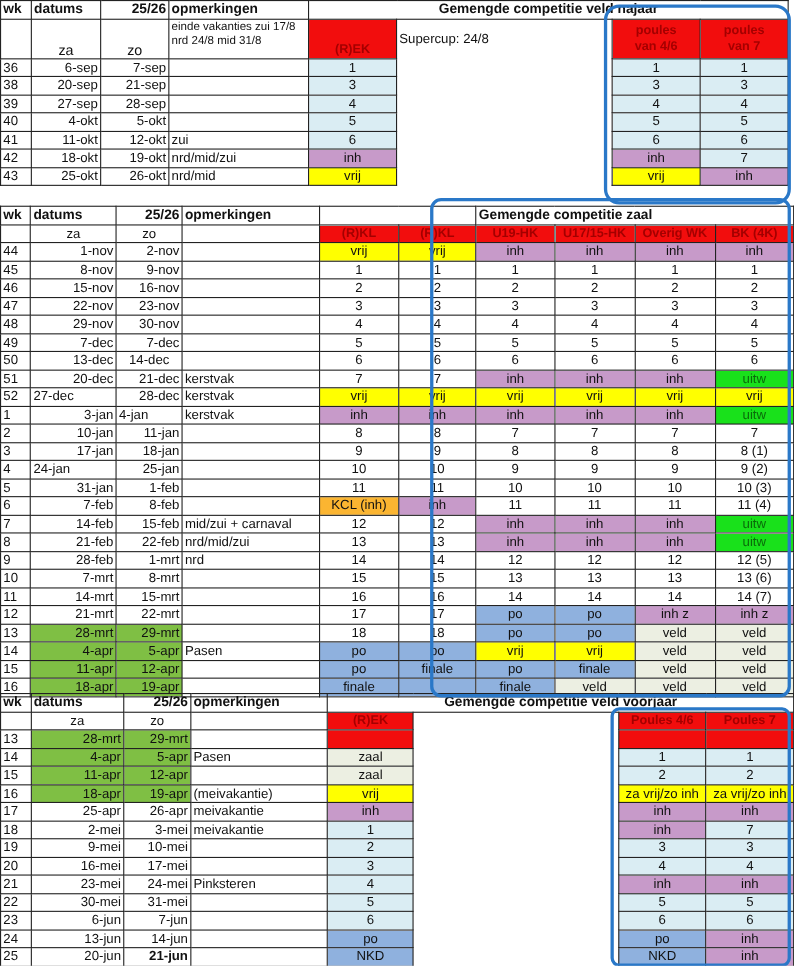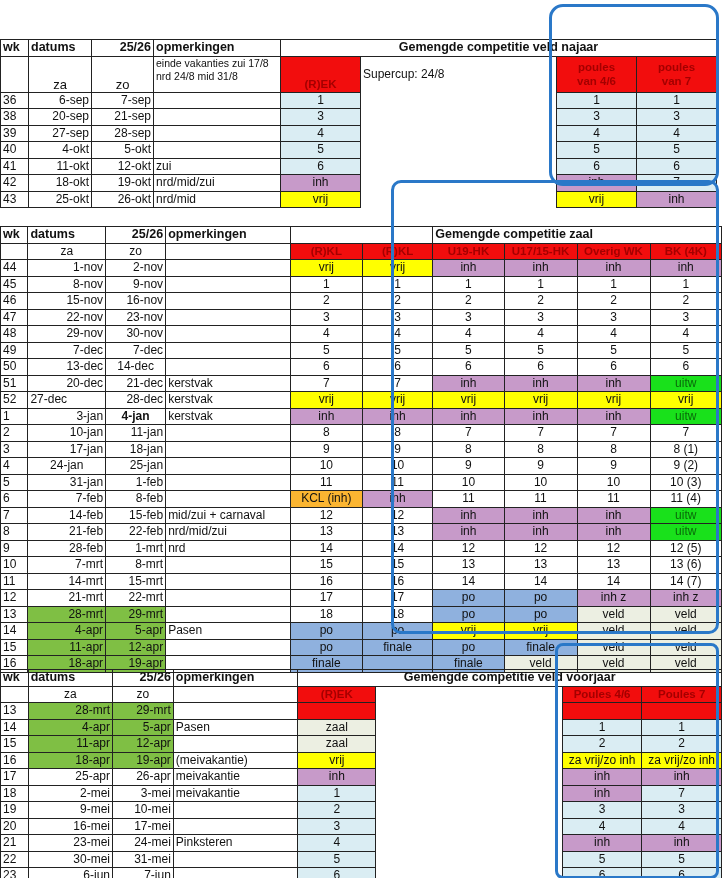--- a/index.html
+++ b/index.html
@@ -1,18 +1,18 @@
 <!DOCTYPE html>
 <html><head>
 <meta charset="utf-8">
 <style>
   html,body{margin:0;padding:0;background:#fff;}
   body{width:722px;height:878px;position:relative;overflow:hidden;font-family:"Liberation Sans",sans-serif;color:#111;}
   .sheet{position:absolute;left:0;width:722px;}
-  table{border-collapse:collapse;table-layout:fixed;font-size:12px;margin-top:39px;}
+  table{border-collapse:collapse;table-layout:fixed;font-size:12px;}
   td{border:1px solid #222;height:15.5px;padding:0 2px;white-space:nowrap;overflow:hidden;line-height:15px;}
   .c{text-align:center;}
   .hdr td{font-weight:bold;font-size:12.5px;}
   .title{font-weight:bold;font-size:14px;text-align:center;}
   .red{background:#f20d0d;color:#a40000;font-weight:bold;text-align:center;font-size:11.5px;}
   .lb{background:#daedf3;}
   .pu{background:#c79ac9;}
   .ye{background:#ffff00;}
   .gr{background:#19e11b;color:#0a6b0a;}
   .bl{background:#8fb1de;}
@@ -273,21 +273,21 @@
           <td class="c ye">vrij</td>
           <td class="c ye">vrij</td>
           <td class="c ye">vrij</td>
           <td class="c ye">vrij</td>
           <td class="c ye">vrij</td>
           <td class="c ye">vrij</td>
         </tr>
         <tr>
           <td>1</td>
           <td class="za-c" style="text-align: right;">3-jan</td>
-          <td class="zo-c" style="text-align: center; font-weight: bold;">4-jan</td>
+          <td class="zo-c" style="text-align: left;">4-jan</td>
           <td>kerstvak</td>
           <td class="c pu">inh</td>
           <td class="c pu">inh</td>
           <td class="c pu">inh</td>
           <td class="c pu">inh</td>
           <td class="c pu">inh</td>
           <td class="c gr">uitw</td>
         </tr>
         <tr>
           <td>2</td>
@@ -308,21 +308,21 @@
           <td></td>
           <td class="c ">9</td>
           <td class="c ">9</td>
           <td class="c ">8</td>
           <td class="c ">8</td>
           <td class="c ">8</td>
           <td class="c ">8 (1)</td>
         </tr>
         <tr>
           <td>4</td>
-          <td class="za-c" style="text-align: center;">24-jan</td>
+          <td class="za-c" style="text-align: left;">24-jan</td>
           <td class="zo-c" style="text-align: right;">25-jan</td>
           <td></td>
           <td class="c ">10</td>
           <td class="c ">10</td>
           <td class="c ">9</td>
           <td class="c ">9</td>
           <td class="c ">9</td>
           <td class="c ">9 (2)</td>
         </tr>
         <tr>

